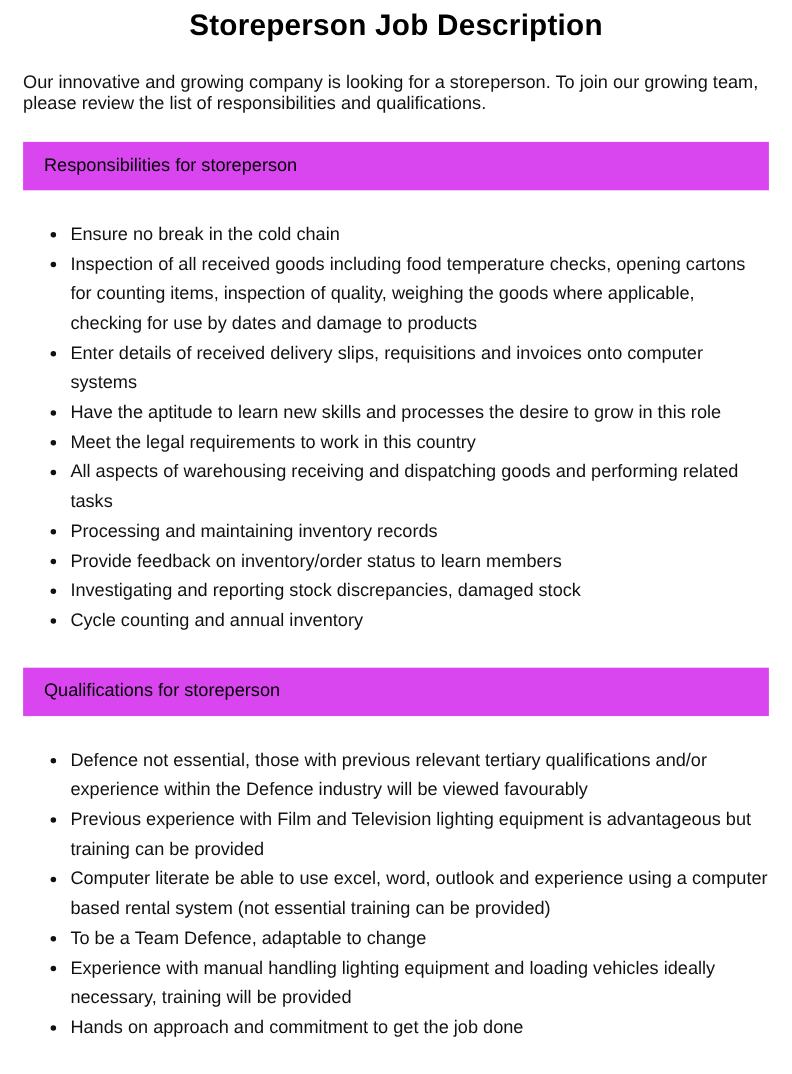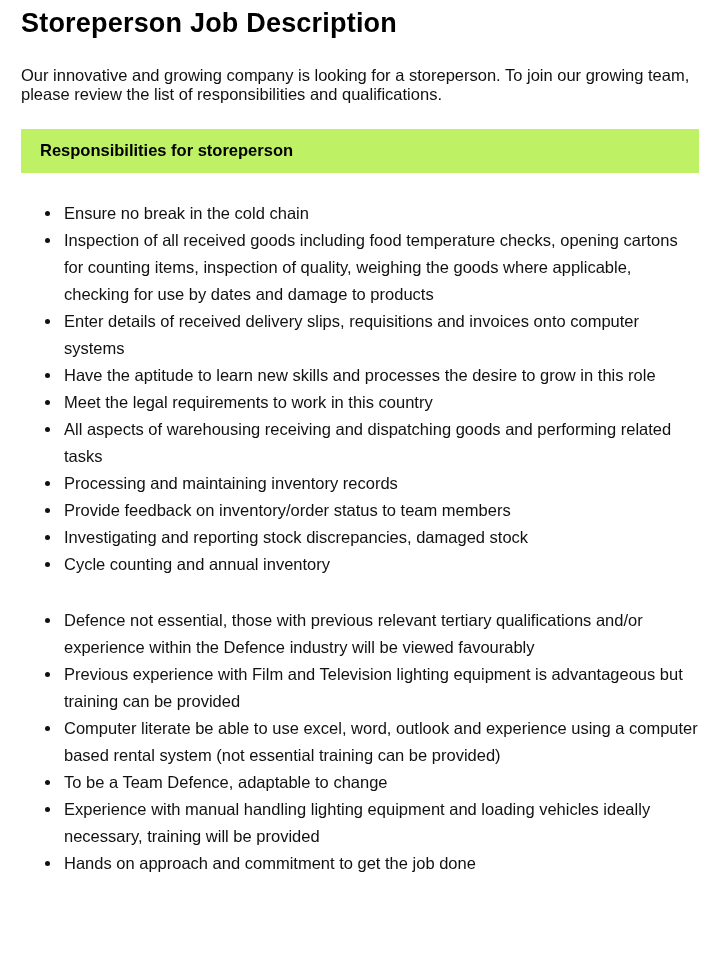--- a/index.html
+++ b/index.html
@@ -8,37 +8,38 @@
     width: 720px;
     height: 976px;
     overflow: hidden;
     font-family: "Liberation Sans", sans-serif;
     color: #111111;
     -webkit-font-smoothing: antialiased;
   }
   .page { padding: 8px 21px 0 21px; }
 
   .doc-title {
+    text-align: center;
     font-size: 27px;
     font-weight: 700;
     letter-spacing: 0.2px;
     margin: 0 0 27px 0;
     color: #000000;
   }
 
   .intro {
     font-size: 16.5px;
     line-height: 19px;
     margin: 0 0 25px 0;
   }
 
   .section-header {
-    background: #bef264;
+    background: #d946ef;
     font-size: 16.5px;
-    font-weight: 700;
+    font-weight: 400;
     padding: 12px 19px 13px 19px;
     margin: 0 0 27px 0;
     color: #000000;
   }
 
   ul.bullet-list {
     margin: 0 0 29px 0;
     padding-left: 41px;
     font-size: 16.5px;
     line-height: 27px;
@@ -58,25 +59,26 @@
   <div class="section-header">Responsibilities for storeperson</div>
 
   <ul class="bullet-list">
       <li>Ensure no break in the cold chain</li>
       <li>Inspection of all received goods including food temperature checks, opening cartons for counting items, inspection of quality, weighing the goods where applicable, checking for use by dates and damage to products</li>
       <li>Enter details of received delivery slips, requisitions and invoices onto computer systems</li>
       <li>Have the aptitude to learn new skills and processes the desire to grow in this role</li>
       <li>Meet the legal requirements to work in this country</li>
       <li>All aspects of warehousing receiving and dispatching goods and performing related tasks</li>
       <li>Processing and maintaining inventory records</li>
-      <li>Provide feedback on inventory/order status to team members</li>
+      <li>Provide feedback on inventory/order status to learn members</li>
       <li>Investigating and reporting stock discrepancies, damaged stock</li>
       <li>Cycle counting and annual inventory</li>
     </ul>
 
+  <div class="section-header">Qualifications for storeperson</div>
 
   <ul class="bullet-list">
       <li>Defence not essential, those with previous relevant tertiary qualifications and/or experience within the Defence industry will be viewed favourably</li>
       <li>Previous experience with Film and Television lighting equipment is advantageous but training can be provided</li>
       <li>Computer literate be able to use excel, word, outlook and experience using a computer based rental system (not essential training can be provided)</li>
       <li>To be a Team Defence, adaptable to change</li>
       <li>Experience with manual handling lighting equipment and loading vehicles ideally necessary, training will be provided</li>
       <li>Hands on approach and commitment to get the job done</li>
     </ul>
 

